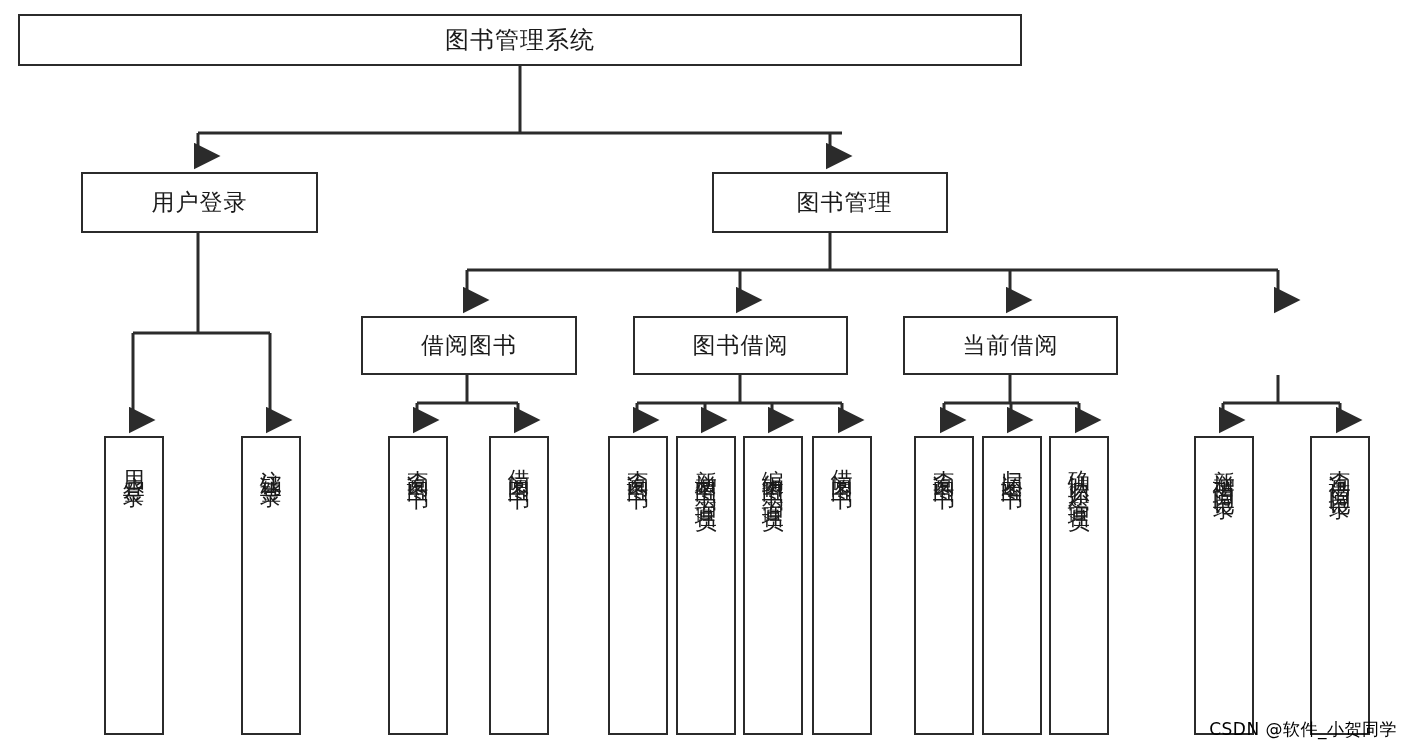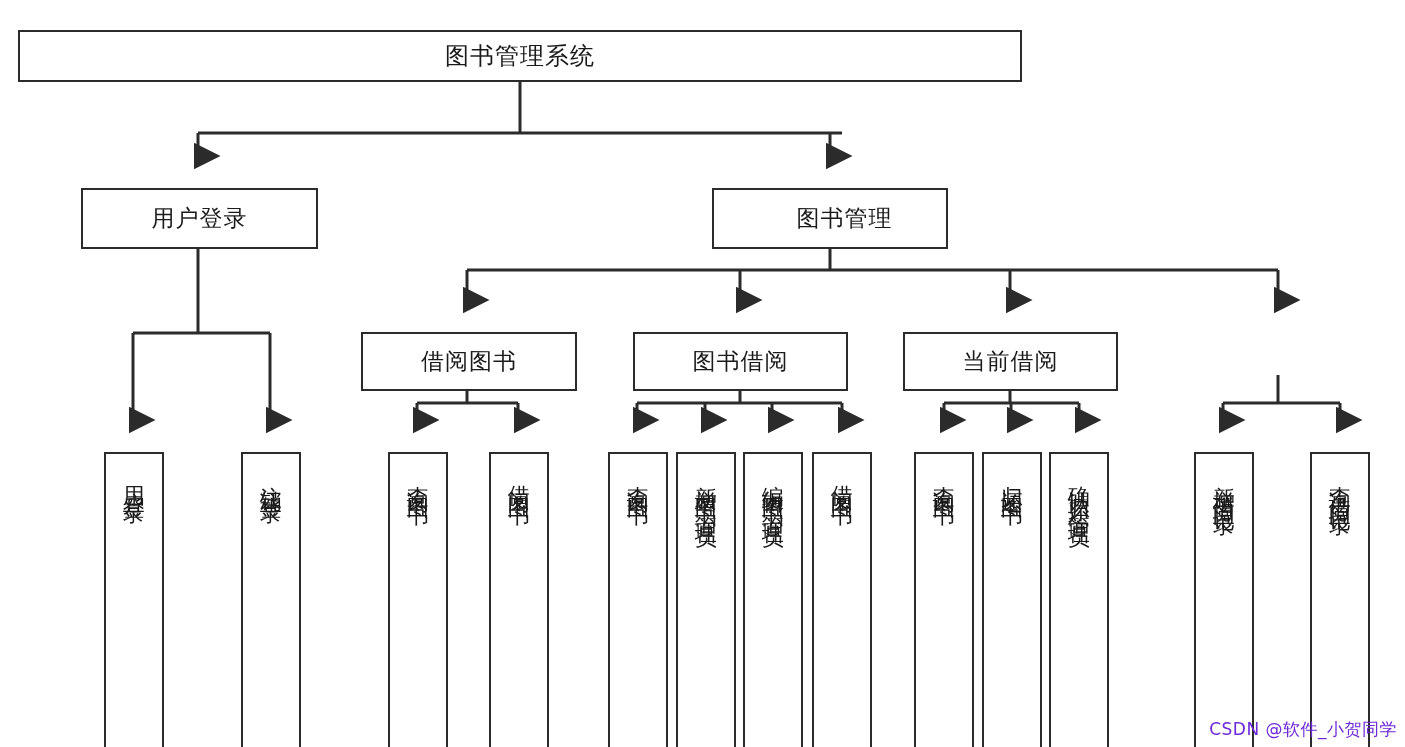--- a/index.html
+++ b/index.html
@@ -27,21 +27,20 @@
   }
   .node {
     position: absolute;
     box-sizing: border-box;
     background: #ffffff;
     border: 2.5px solid #2b2b2b;
     display: flex;
     align-items: center;
     justify-content: center;
     z-index: 3;
-    margin-top: 16px;
   }
   .node .label {
     color: #1a1a1a;
     letter-spacing: 1px;
     line-height: 1.25;
     text-align: center;
     white-space: nowrap;
   }
   
   .node.h .label {
@@ -60,21 +59,21 @@
     text-orientation: upright;
     font-size: 22px;
     letter-spacing: 6px;
     white-space: nowrap;
   }
   .watermark {
     position: absolute;
     right: 8px;
     bottom: 6px;
     font-size: 17px;
-    color: #6d28d9;
+    color: #000000;
     z-index: 6;
     white-space: nowrap;
     letter-spacing: 0.5px;
   }
 </style>
 </head>
 <body>
 
 <div id="canvas">
 

